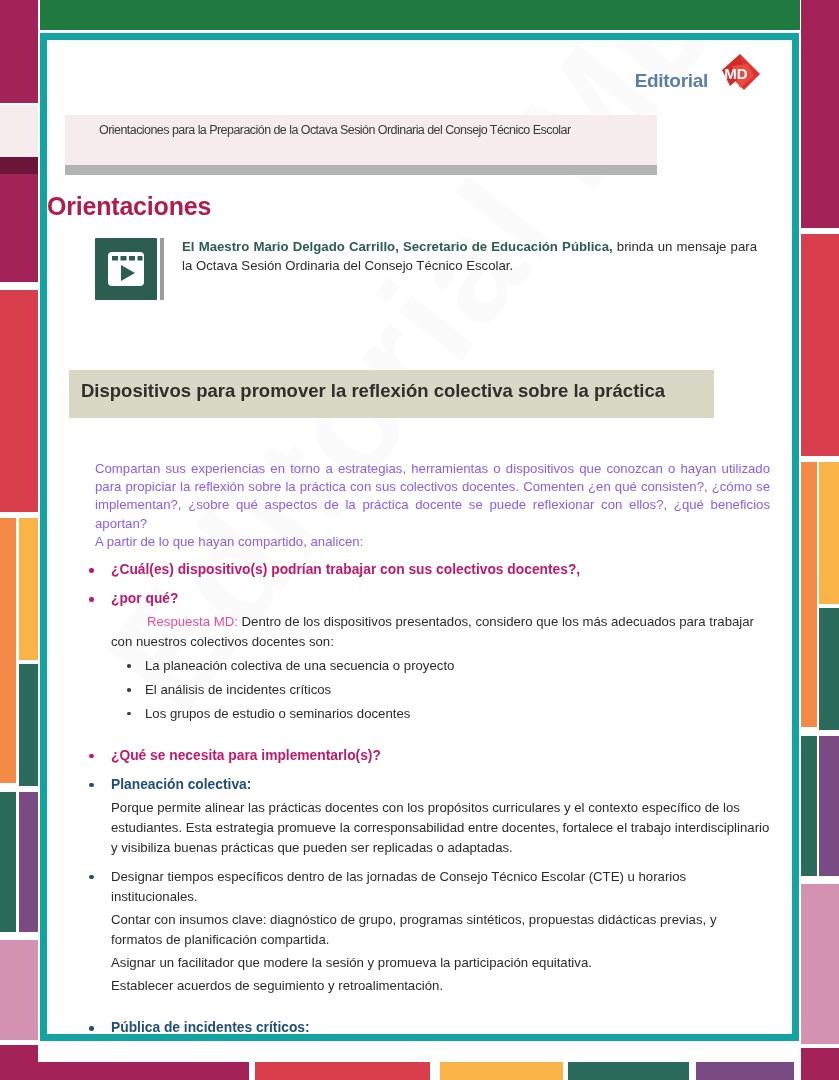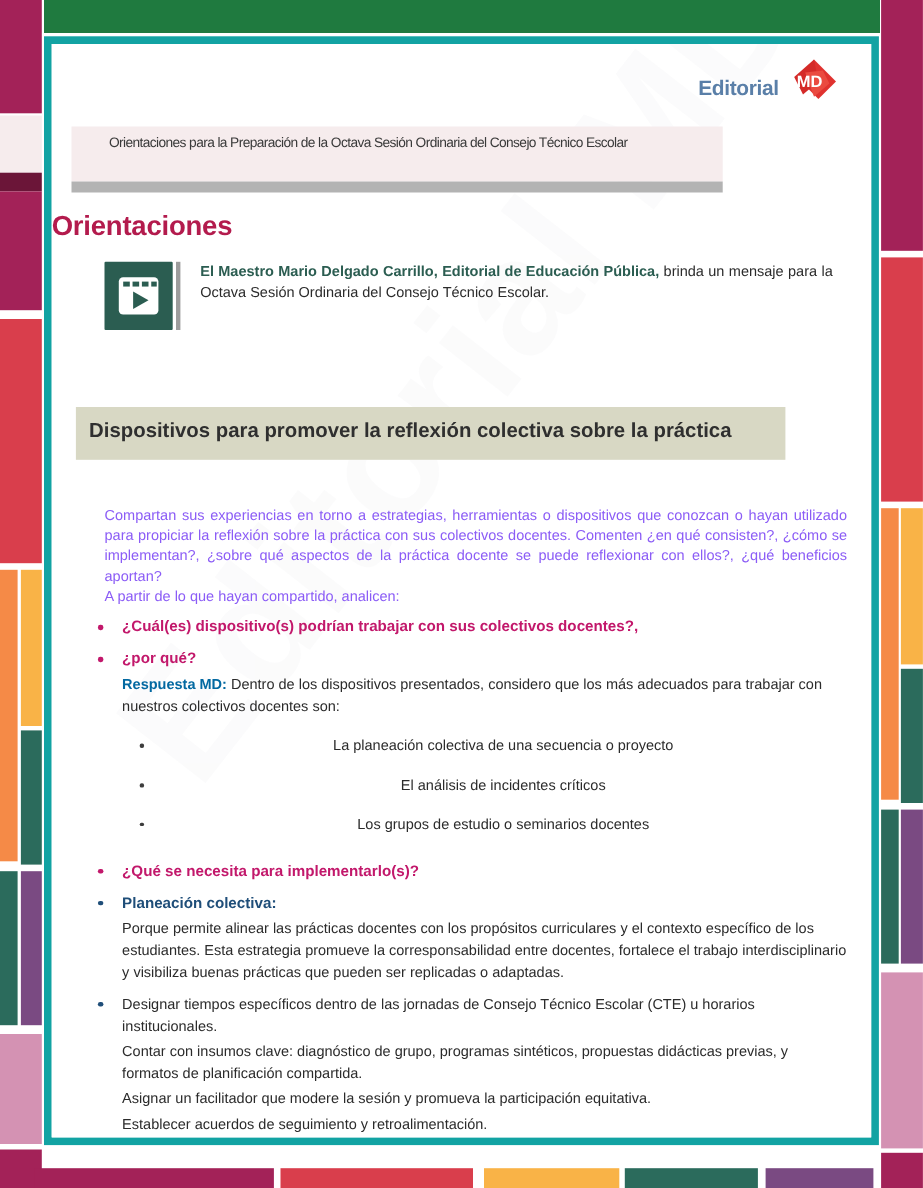--- a/index.html
+++ b/index.html
@@ -141,31 +141,31 @@
   ul.lvl1 > li:before{
     content:"";position:absolute;left:20px;top:8px;
     width:4.5px;height:4.5px;border-radius:50%;
   }
   ul.lvl1 > li.q:before{background:#c2186b;}
   ul.lvl1 > li.b:before{background:#1f4e79;}
   ul.lvl1 > li.n:before{background:#1f4e79;}
 
   .q-text{color:#c2186b;font-weight:bold;font-size:13.8px;}
   .blue-head{color:#1f4e79;font-weight:bold;font-size:13.8px;}
-  .resp-lbl{color:#0369a1;font-weight:bold;}
+  .resp-lbl{color:#ec4899;font-weight:normal;margin-left:36px;}
 
   .sub-para{
     margin-top:3px;font-size:13.2px;line-height:1.52;
     color:#2b2b2b;font-weight:normal;text-align:left;
   }
 
   ul.lvl2{margin:4px 0 0 0;padding:0;list-style:none;}
   ul.lvl2 > li{
-    position:relative;padding-left:34px;margin-top:16px;
-    font-size:13.2px;line-height:1.5;color:#2b2b2b;font-weight:normal;text-align:center;
+    position:relative;padding-left:34px;margin-top:4px;
+    font-size:13.2px;line-height:1.5;color:#2b2b2b;font-weight:normal;
   }
   ul.lvl2 > li:before{
     content:"";position:absolute;left:16px;top:8px;
     width:3.5px;height:3.5px;border-radius:50%;background:#3d3d3d;
   }
 
   .gap{height:13px;}
 </style>
 </head>
 <body>
@@ -234,21 +234,21 @@
         <rect x="2" y="2" width="36" height="34" rx="4" fill="#ffffff"></rect>
         <rect x="6" y="6" width="6" height="4.5" fill="#2b5d51"></rect>
         <rect x="14.5" y="6" width="6" height="4.5" fill="#2b5d51"></rect>
         <rect x="23" y="6" width="6" height="4.5" fill="#2b5d51"></rect>
         <rect x="31.5" y="6" width="5" height="4.5" fill="#2b5d51"></rect>
         <path d="M15 15 L29 23 L15 31 Z" fill="#2b5d51"></path>
       </svg>
     </div>
     <div class="video-sep"></div>
     <div class="video-text">
-      <b>El Maestro Mario Delgado Carrillo, Editorial de Educación Pública,</b><span> brinda un mensaje para la Octava Sesión Ordinaria del Consejo Técnico Escolar.</span>
+      <b>El Maestro Mario Delgado Carrillo, Secretario de Educación Pública,</b><span> brinda un mensaje para la Octava Sesión Ordinaria del Consejo Técnico Escolar.</span>
     </div>
   </div>
 
   <div class="section-bar">Dispositivos para promover la reflexión colectiva sobre la práctica</div>
 
   <div class="body-wrap">
 
     <p class="para">Compartan sus experiencias en torno a estrategias, herramientas o dispositivos que conozcan o hayan utilizado para propiciar la reflexión sobre la práctica con sus colectivos docentes. Comenten ¿en qué consisten?, ¿cómo se implementan?, ¿sobre qué aspectos de la práctica docente se puede reflexionar con ellos?, ¿qué beneficios aportan?</p>
     <p class="para noind">A partir de lo que hayan compartido, analicen:</p>
 

